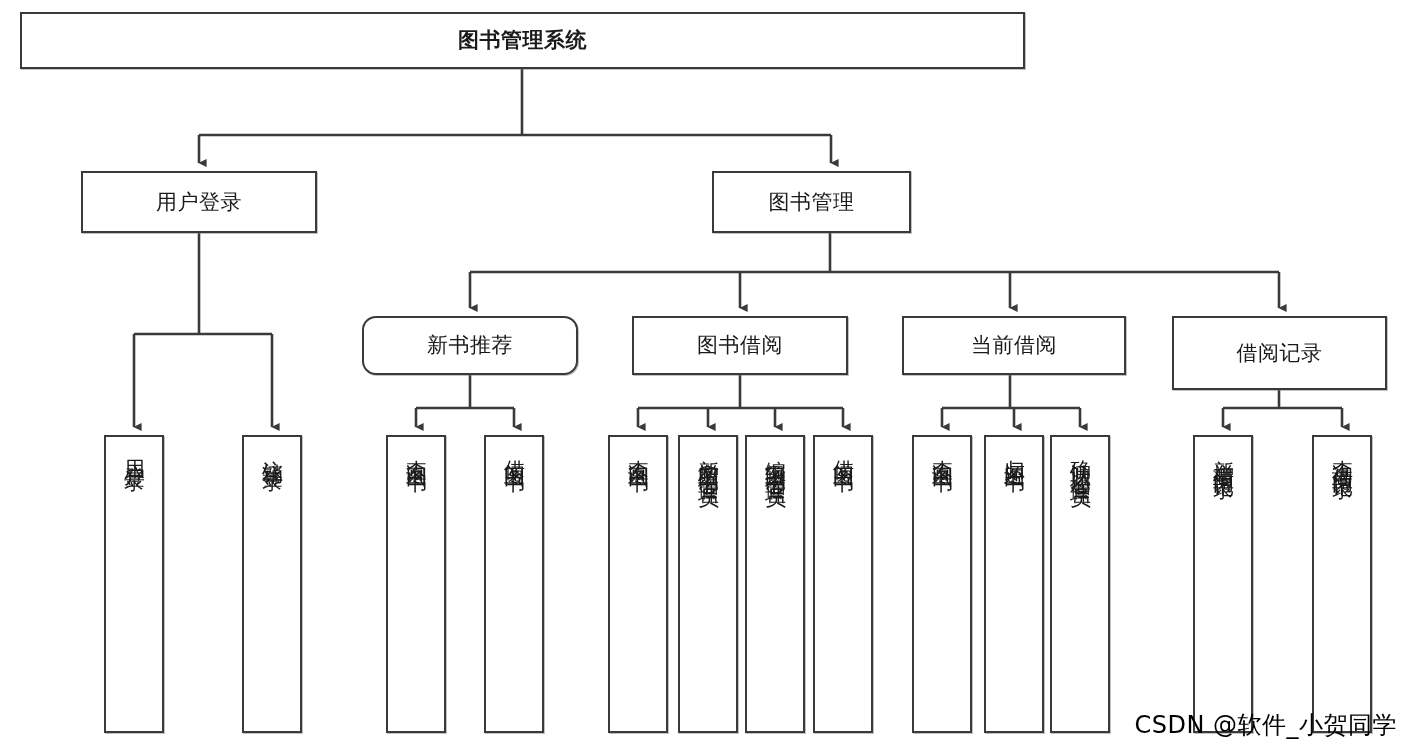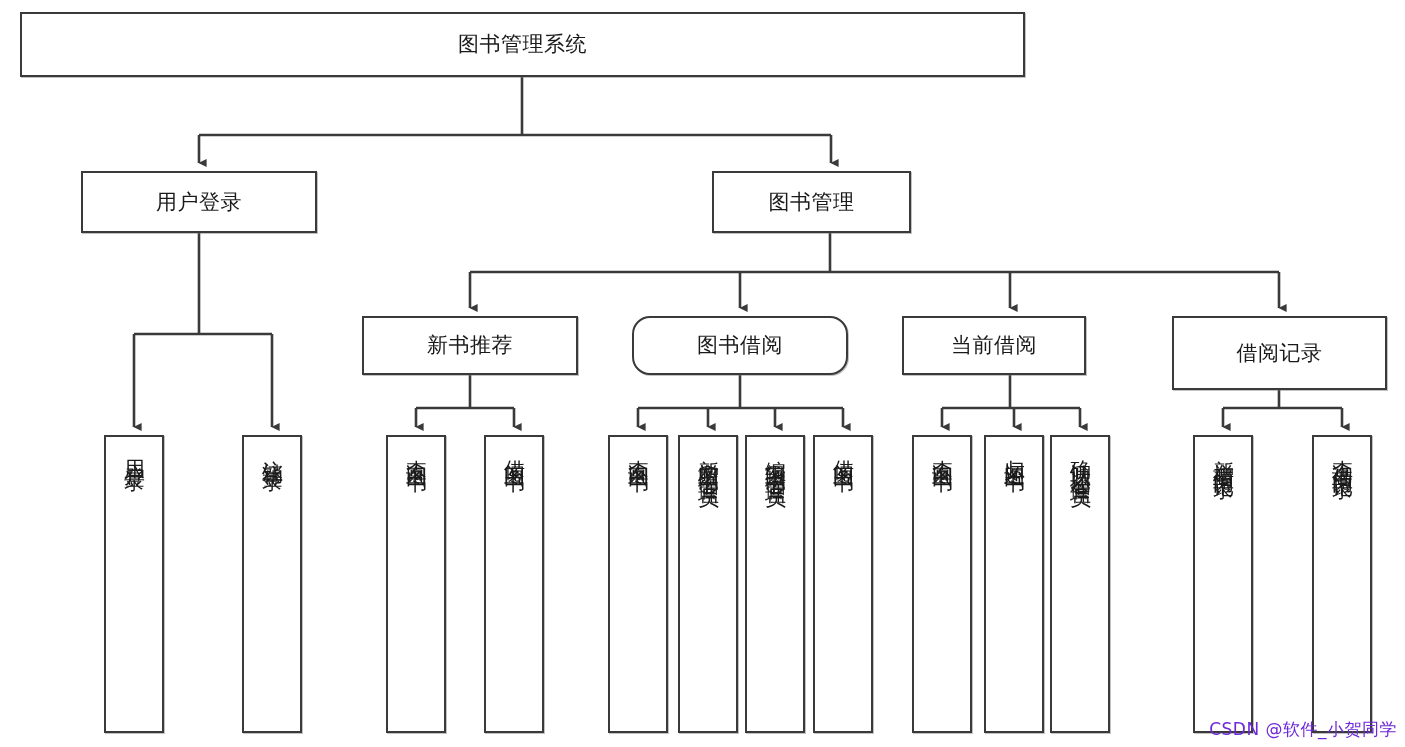--- a/index.html
+++ b/index.html
@@ -59,22 +59,22 @@
     left: 0;
     top: 0;
     width: 1405px;
     height: 747px;
     pointer-events: none;
   }
   #watermark {
     position: absolute;
     right: 8px;
     bottom: 6px;
-    font-size: 17px;
-    color: #6d28d9;
+    font-size: 24px;
+    color: #000000;
     letter-spacing: 0.5px;
     white-space: nowrap;
     user-select: none;
   }
 </style>
 </head>
 <body>
 
 <div id="diagram-root">
 
@@ -121,38 +121,38 @@
       <path d="M1014,408 L1014,427" marker-end="url(#arrowhead)"></path>
       <path d="M1080,408 L1080,427" marker-end="url(#arrowhead)"></path>
 
       <path d="M1279,375 L1279,408"></path>
       <path d="M1223,408 L1342,408"></path>
       <path d="M1223,408 L1223,427" marker-end="url(#arrowhead)"></path>
       <path d="M1342,408 L1342,427" marker-end="url(#arrowhead)"></path>
     </g>
   </svg>
 
-  <div class="node-box" id="box-root" style="left: 20px; top: 12px; width: 1005px; height: 65px;">
+  <div class="node-box" id="box-root" style="left: 20px; top: 12px; width: 1005px; height: 57px; font-weight: bold;">
     <span class="node-label">图书管理系统</span>
   </div>
 
   <div class="node-box" id="box-l2-0" style="left: 81px; top: 171px; width: 236px; height: 62px;">
     <span class="node-label">用户登录</span>
   </div>
   <div class="node-box" id="box-l2-1" style="left: 712px; top: 171px; width: 199px; height: 62px;">
     <span class="node-label">图书管理</span>
   </div>
 
-  <div class="node-box" id="box-l3-0" style="left: 362px; top: 316px; width: 216px; height: 59px;">
+  <div class="node-box" id="box-l3-0" style="left: 362px; top: 316px; width: 216px; height: 59px; border-radius: 14px;">
     <span class="node-label">新书推荐</span>
   </div>
-  <div class="node-box" id="box-l3-1" style="left: 632px; top: 316px; width: 216px; height: 59px; border-radius: 18px;">
+  <div class="node-box" id="box-l3-1" style="left: 632px; top: 316px; width: 216px; height: 59px;">
     <span class="node-label">图书借阅</span>
   </div>
-  <div class="node-box" id="box-l3-2" style="left: 902px; top: 316px; width: 184px; height: 59px;">
+  <div class="node-box" id="box-l3-2" style="left: 902px; top: 316px; width: 224px; height: 59px;">
     <span class="node-label">当前借阅</span>
   </div>
   <div class="node-box" id="box-l3-3" style="left: 1172px; top: 316px; width: 215px; height: 74px;">
     <span class="node-label">借阅记录</span>
   </div>
 
   <div class="node-box leaf" id="box-leaf-0" style="left: 104px; top: 435px; width: 60px; height: 298px;">
     <span class="node-label">用户登录</span>
   </div>
   <div class="node-box leaf" id="box-leaf-1" style="left: 242px; top: 435px; width: 60px; height: 298px;">

